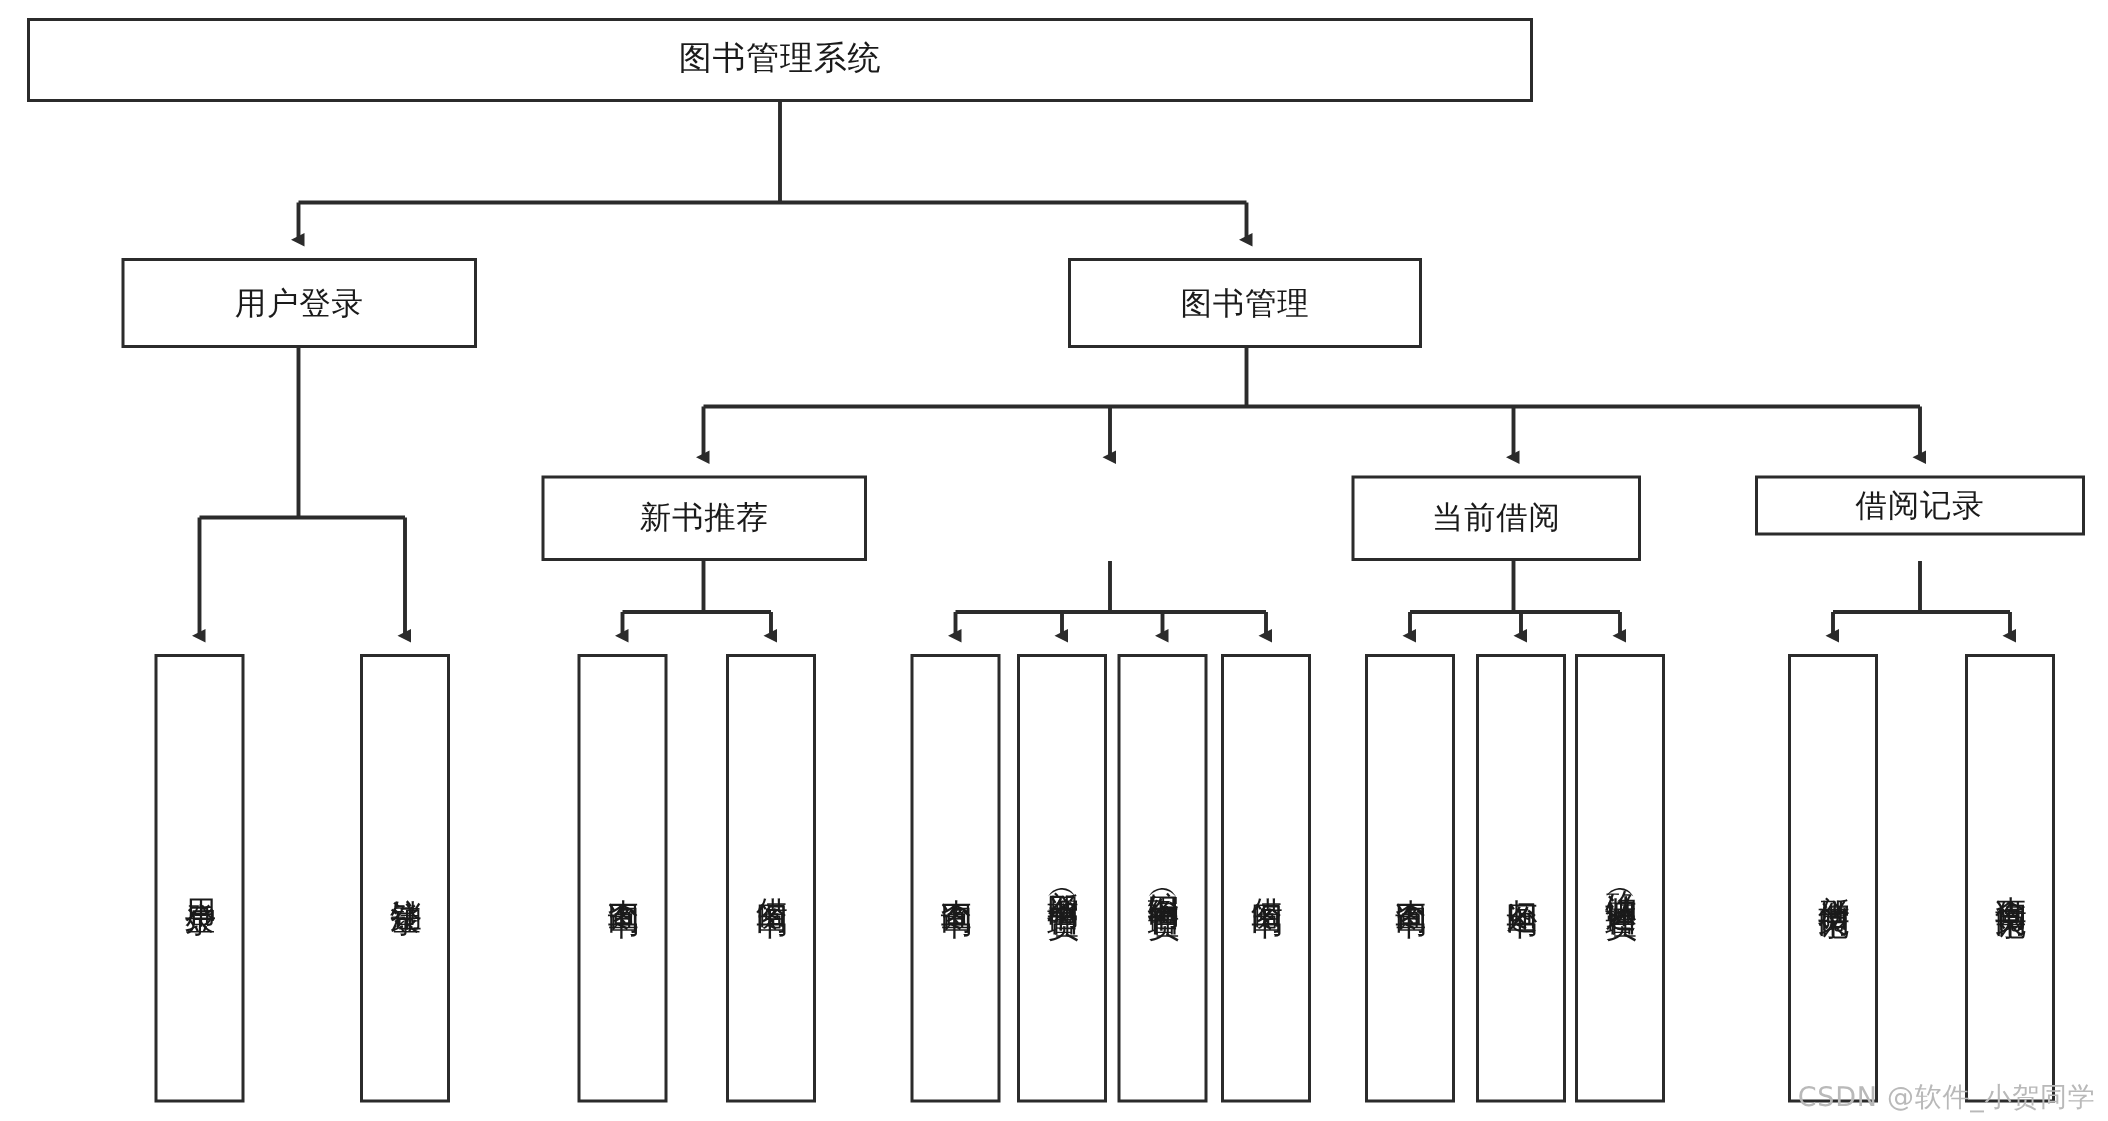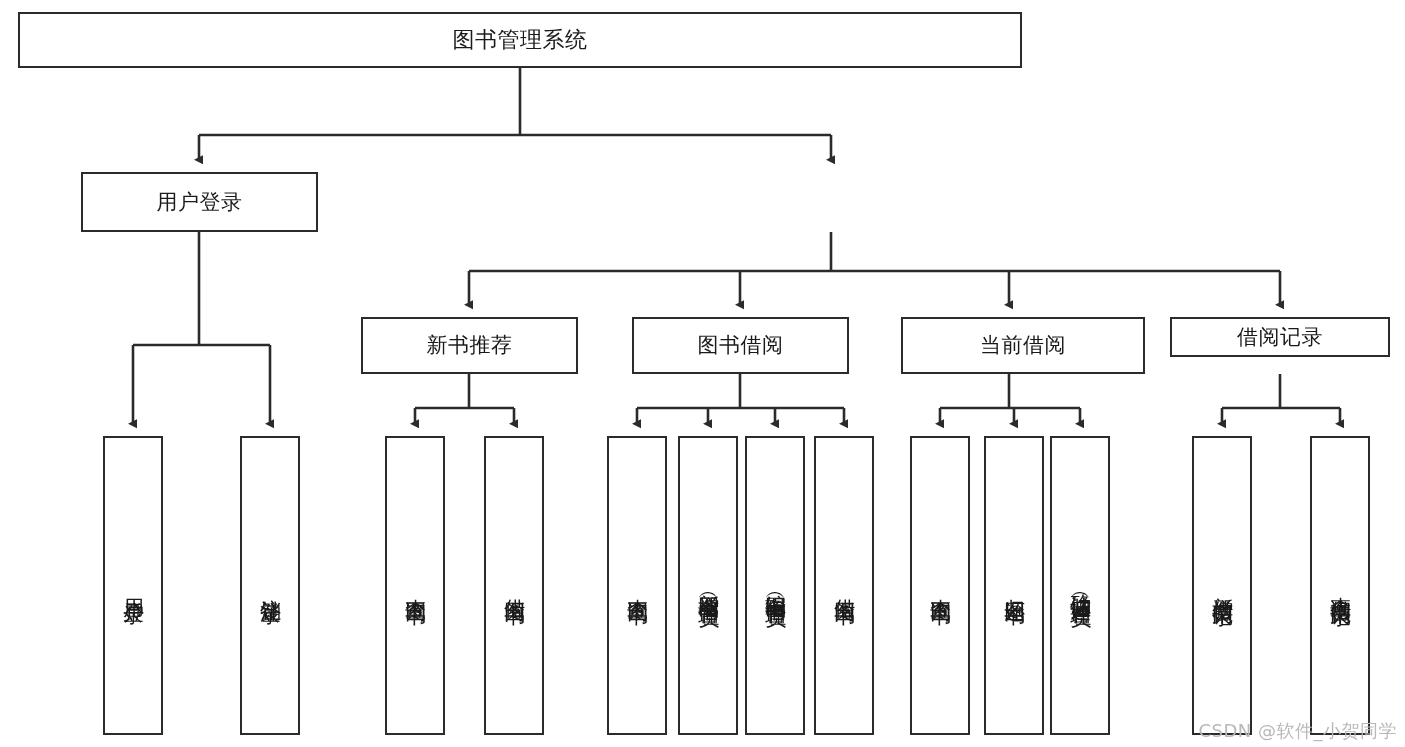--- a/index.html
+++ b/index.html
@@ -126,28 +126,28 @@
     </g>
   </svg>
 
   <div class="node root" style="left: 18px; top: 12px; width: 1004px; height: 56px; border-color: rgb(43, 43, 43); background: rgb(255, 255, 255); color: rgb(26, 26, 26);">
     <span class="node-label">图书管理系统</span>
   </div>
 
   <div class="node" style="left: 81px; top: 172px; width: 237px; height: 60px; border-color: rgb(43, 43, 43); background: rgb(255, 255, 255); color: rgb(26, 26, 26);">
     <span class="node-label">用户登录</span>
   </div>
+  <div class="node" style="left: 712px; top: 172px; width: 236px; height: 60px; border-color: rgb(43, 43, 43); background: rgb(255, 255, 255); color: rgb(26, 26, 26);">
+    <span class="node-label">图书管理</span>
+  </div>
 
   <div class="node" style="left: 361px; top: 317px; width: 217px; height: 57px; border-color: rgb(43, 43, 43); background: rgb(255, 255, 255); color: rgb(26, 26, 26);">
     <span class="node-label">新书推荐</span>
   </div>
-  <div class="node" style="left: 632px; top: 317px; width: 217px; height: 57px; border-color: rgb(43, 43, 43); background: rgb(255, 255, 255); color: rgb(26, 26, 26);">
-    <span class="node-label">图书借阅</span>
-  </div>
-  <div class="node" style="left: 901px; top: 317px; width: 244px; height: 57px; border-color: rgb(43, 43, 43); background: rgb(255, 255, 255); color: rgb(26, 26, 26);">
+  <div class="node" style="left: 901px; top: 317px; width: 193px; height: 57px; border-color: rgb(43, 43, 43); background: rgb(255, 255, 255); color: rgb(26, 26, 26);">
     <span class="node-label">当前借阅</span>
   </div>
   <div class="node" style="left: 1170px; top: 317px; width: 220px; height: 40px; border-color: rgb(43, 43, 43); background: rgb(255, 255, 255); color: rgb(26, 26, 26);">
     <span class="node-label">借阅记录</span>
   </div>
 
   <div class="node vertical" style="left: 103px; top: 436px; width: 60px; height: 299px; border-color: rgb(43, 43, 43); background: rgb(255, 255, 255); color: rgb(26, 26, 26);">
     <span class="node-label">用户登录</span>
   </div>
   <div class="node vertical" style="left: 240px; top: 436px; width: 60px; height: 299px; border-color: rgb(43, 43, 43); background: rgb(255, 255, 255); color: rgb(26, 26, 26);">

